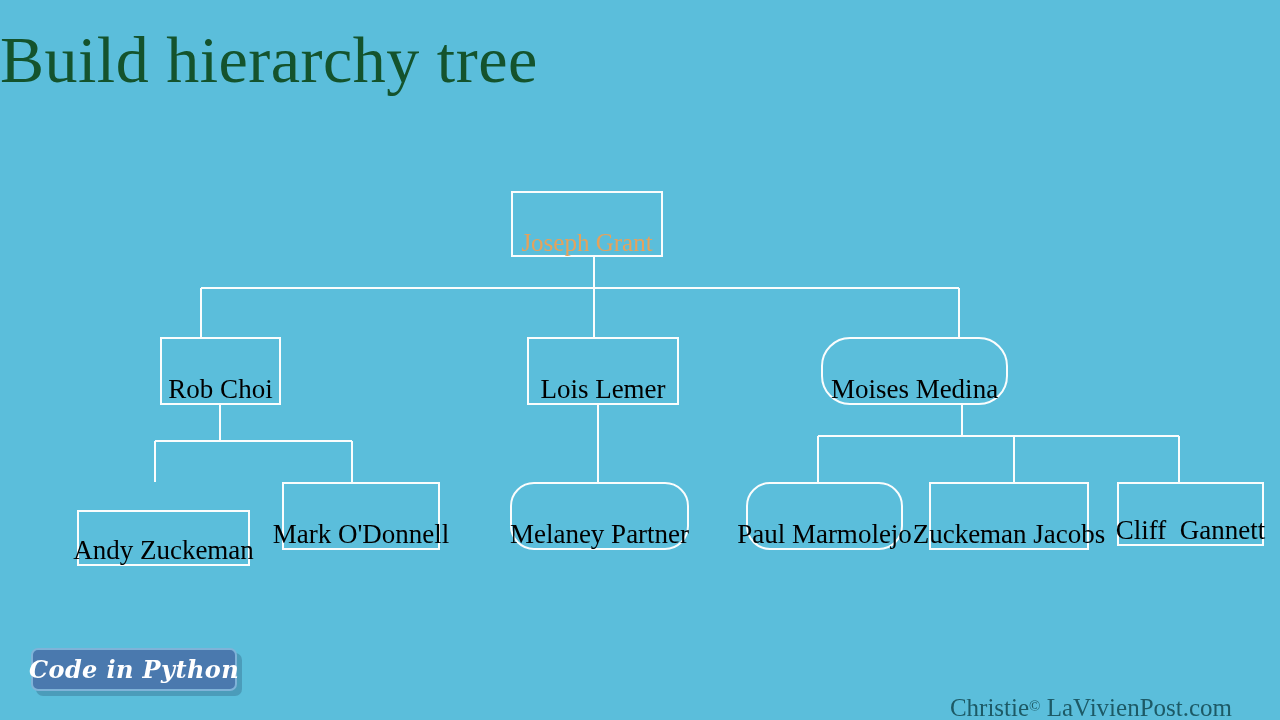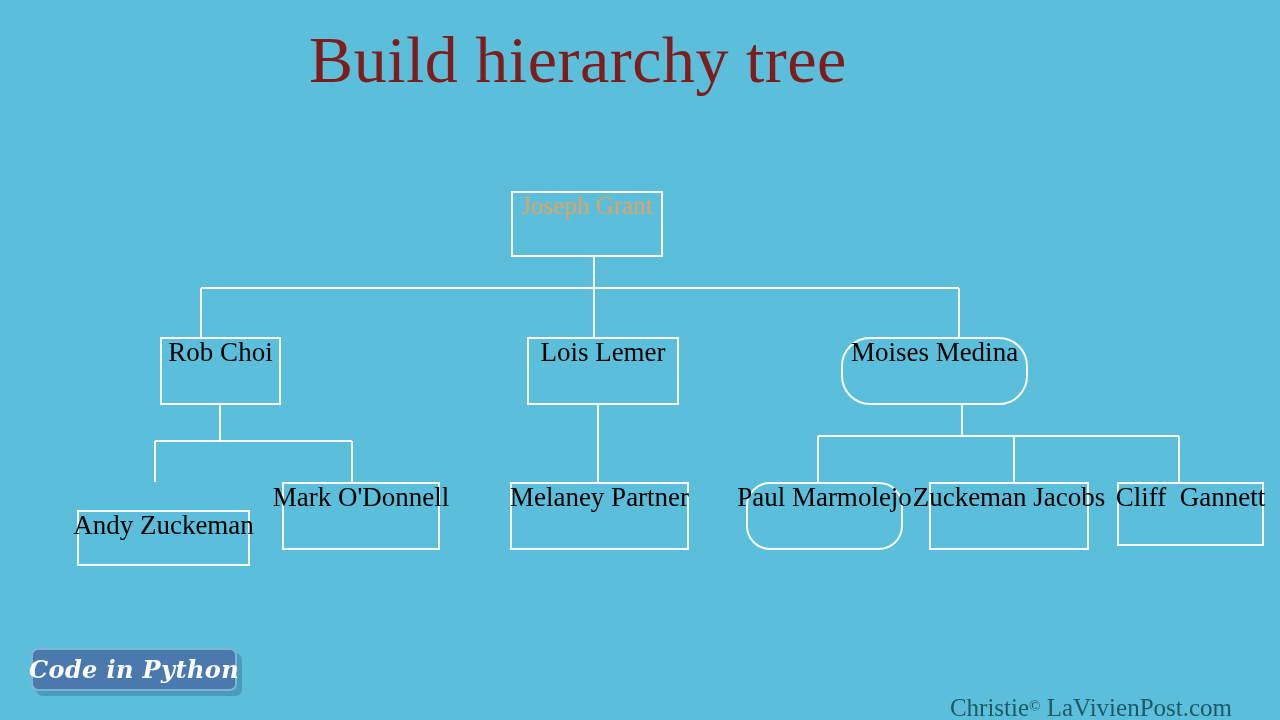--- a/index.html
+++ b/index.html
@@ -21,26 +21,25 @@
     width: 1280px;
     height: 720px;
   }
 
   
   #page-title {
     position: absolute;
     left: 0;
     top: 24px;
     width: 1156px;
-    text-align: center;
     font-family: "Liberation Serif", "DejaVu Serif", serif;
     font-size: 66px;
     line-height: 1.1;
     font-weight: 400;
-    color: #7f1d1d;
+    color: #14532d;
     letter-spacing: 0.5px;
     white-space: nowrap;
   }
 
   
   #tree-canvas {
     position: absolute;
     left: 0;
     top: 0;
     width: 1280px;
@@ -54,21 +53,21 @@
     shape-rendering: crispEdges;
   }
 
   
   .tree-node {
     position: absolute;
     box-sizing: border-box;
     border: 2.5px solid #fbfdfd;
     background: transparent;
     display: flex;
-    align-items: flex-start;
+    align-items: flex-end;
     justify-content: center;
     overflow: visible;
   }
   .tree-node .node-label {
     font-family: "Liberation Serif", "DejaVu Serif", serif;
     font-size: 27px;
     line-height: 1;
     color: #000000;
     white-space: pre;
     text-align: center;
@@ -150,30 +149,30 @@
   <div id="node-layer">
       <div class="tree-node root" style="left: 511px; top: 191px; width: 152px; height: 66px;">
         <span class="node-label">Joseph Grant</span>
       </div>
       <div class="tree-node" style="left: 160px; top: 337px; width: 121px; height: 68px;">
         <span class="node-label">Rob Choi</span>
       </div>
       <div class="tree-node" style="left: 527px; top: 337px; width: 152px; height: 68px;">
         <span class="node-label">Lois Lemer</span>
       </div>
-      <div class="tree-node" style="left: 841px; top: 337px; width: 187px; height: 68px; border-radius: 29px;">
+      <div class="tree-node" style="left: 821px; top: 337px; width: 187px; height: 68px; border-radius: 29px;">
         <span class="node-label">Moises Medina</span>
       </div>
       <div class="tree-node" style="left: 77px; top: 510px; width: 173px; height: 56px;">
         <span class="node-label">Andy Zuckeman</span>
       </div>
       <div class="tree-node" style="left: 282px; top: 482px; width: 158px; height: 68px;">
         <span class="node-label">Mark O'Donnell</span>
       </div>
-      <div class="tree-node" style="left: 510px; top: 482px; width: 179px; height: 68px;">
+      <div class="tree-node" style="left: 510px; top: 482px; width: 179px; height: 68px; border-radius: 24px;">
         <span class="node-label">Melaney Partner</span>
       </div>
       <div class="tree-node" style="left: 746px; top: 482px; width: 157px; height: 68px; border-radius: 24px;">
         <span class="node-label">Paul Marmolejo</span>
       </div>
       <div class="tree-node" style="left: 929px; top: 482px; width: 160px; height: 68px;">
         <span class="node-label">Zuckeman Jacobs</span>
       </div>
       <div class="tree-node" style="left: 1117px; top: 482px; width: 147px; height: 64px;">
         <span class="node-label">Cliff  Gannett</span>

